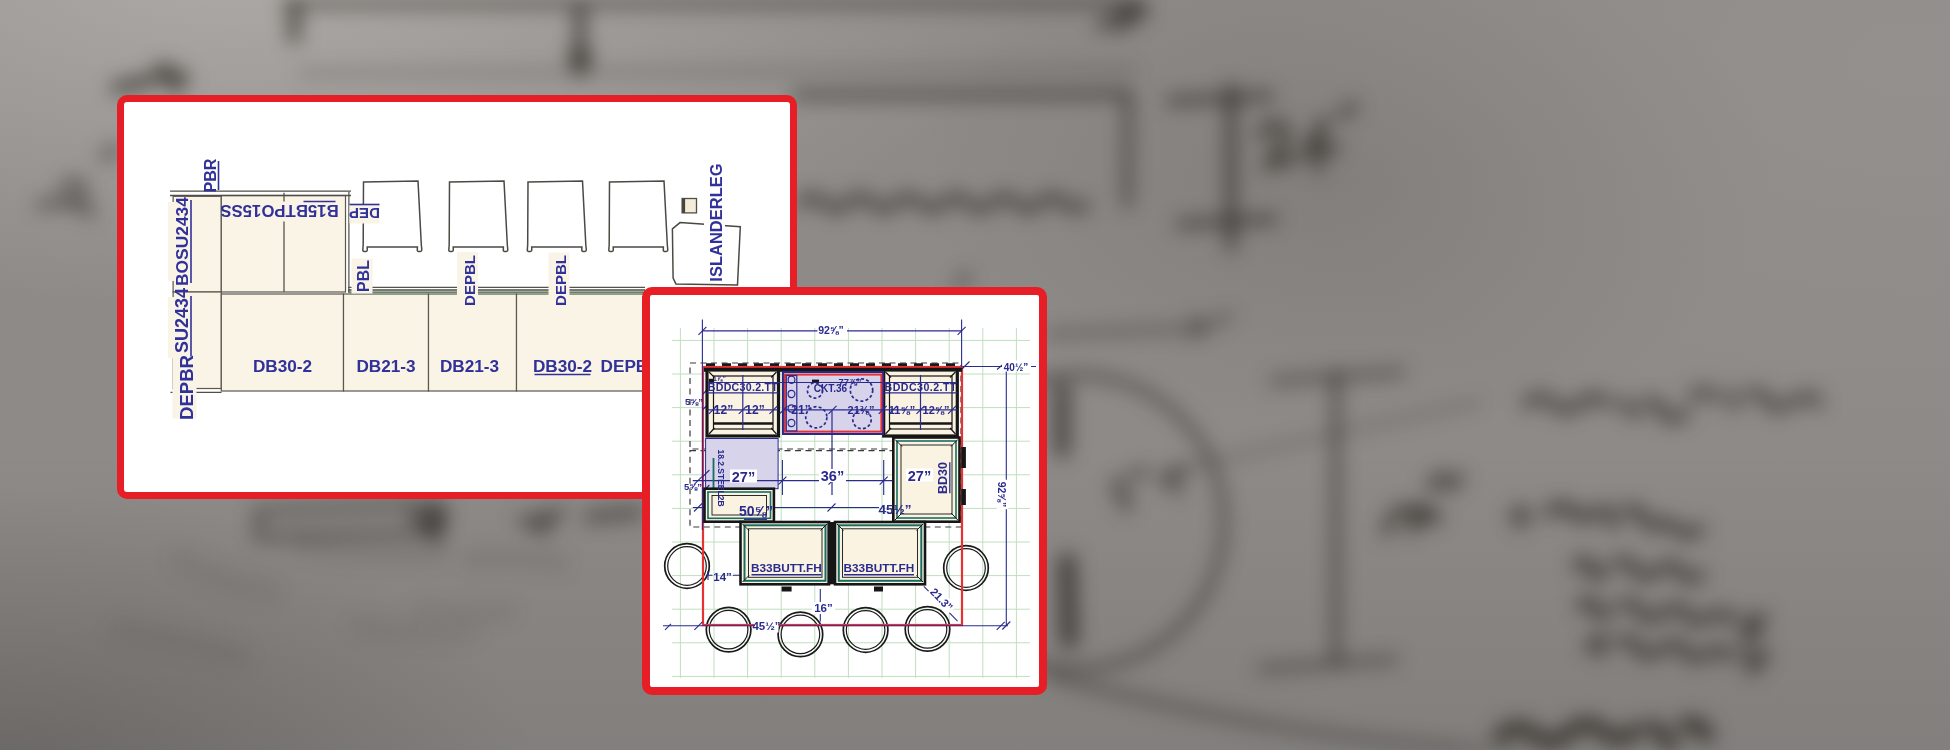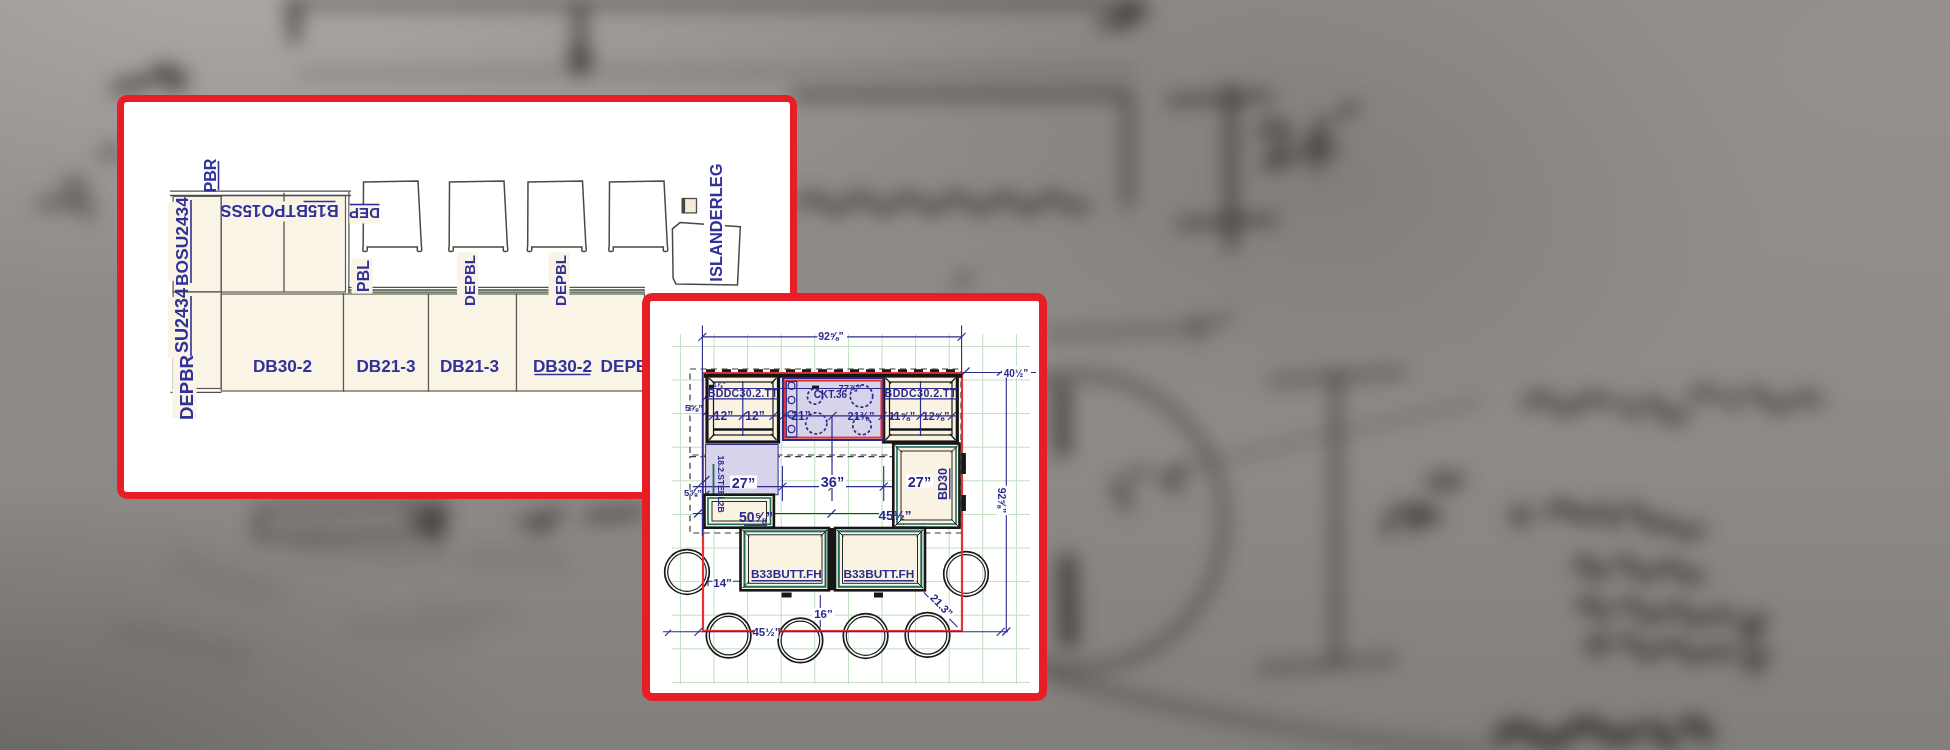--- a/index.html
+++ b/index.html
@@ -166,21 +166,21 @@
 <text x="386.5" y="372">DB21-3</text>
 <text x="470" y="372">DB21-3</text>
 <text x="563" y="372">DB30-2</text>
 <line x1="535" y1="375" x2="591" y2="375" stroke="#31319a" stroke-width="1.6"></line>
 <text x="601" y="372" text-anchor="start">DEPB</text>
 </g>
 </g>
 </svg>
 </div>
 
-<div class="panel" id="p2" style="left:642px;top:293px;width:405px;height:408px;border-width:8px">
+<div class="panel" id="p2" style="left:642px;top:287px;width:405px;height:408px;border-width:8px">
 <svg width="389" height="392" viewBox="650 295 389 392" font-family="Liberation Sans, sans-serif">
 <g id="p2draw">
 
 <g stroke="#c0dfc0" stroke-width="1">
 <path d="M680.4,328 V678 M714,328 V678 M747.6,328 V678 M781.2,328 V678 M814.8,328 V678 M848.4,328 V678 M882,328 V678 M915.6,328 V678 M949.2,328 V678 M982.8,328 V678 M1016.4,328 V678"></path>
 <path d="M672,340.4 H1030 M672,374 H1030 M672,407.6 H1030 M672,441.2 H1030 M672,474.8 H1030 M672,508.4 H1030 M672,542 H1030 M672,575.6 H1030 M672,609.2 H1030 M672,642.8 H1030 M672,676.4 H1030"></path>
 </g>
 
 <g fill="none" stroke="#1a1a1a">
 <circle cx="687" cy="566" r="22.3" stroke-width="1.7"></circle>

